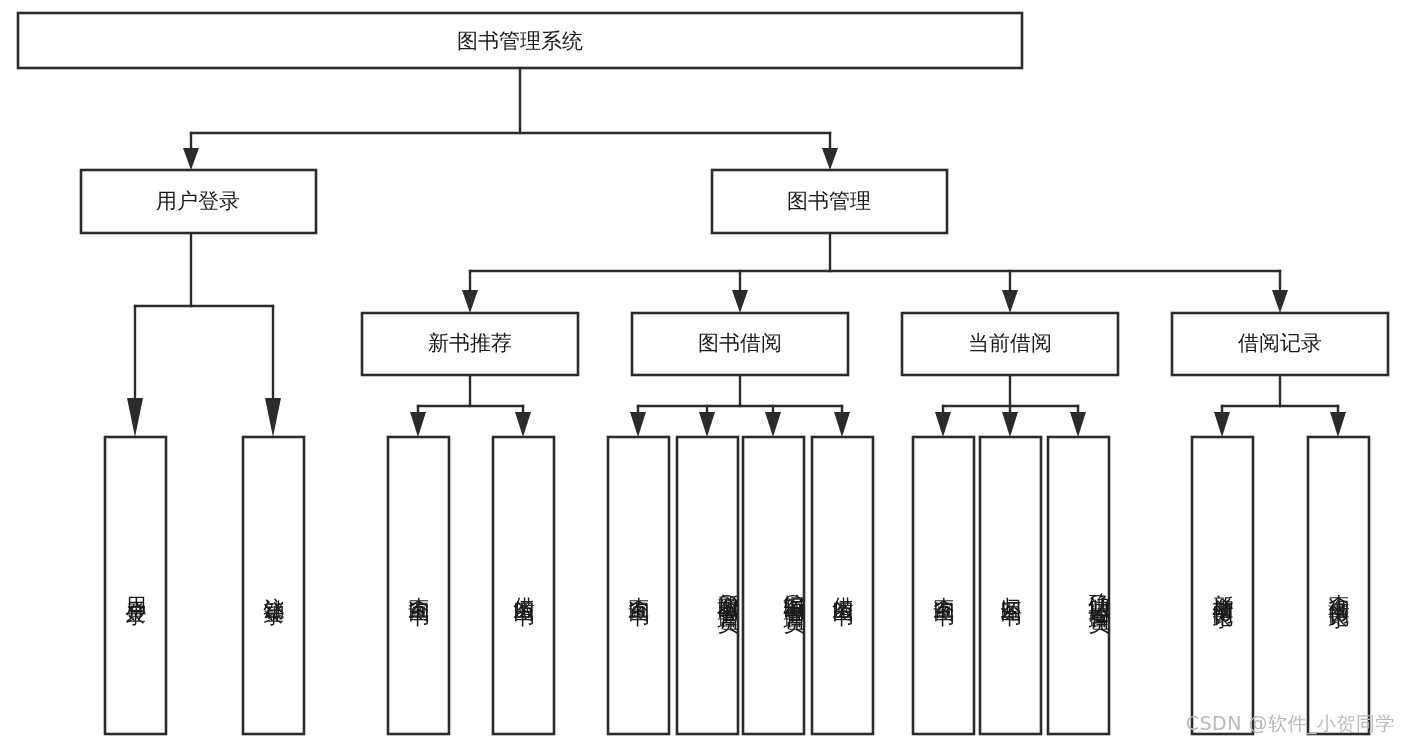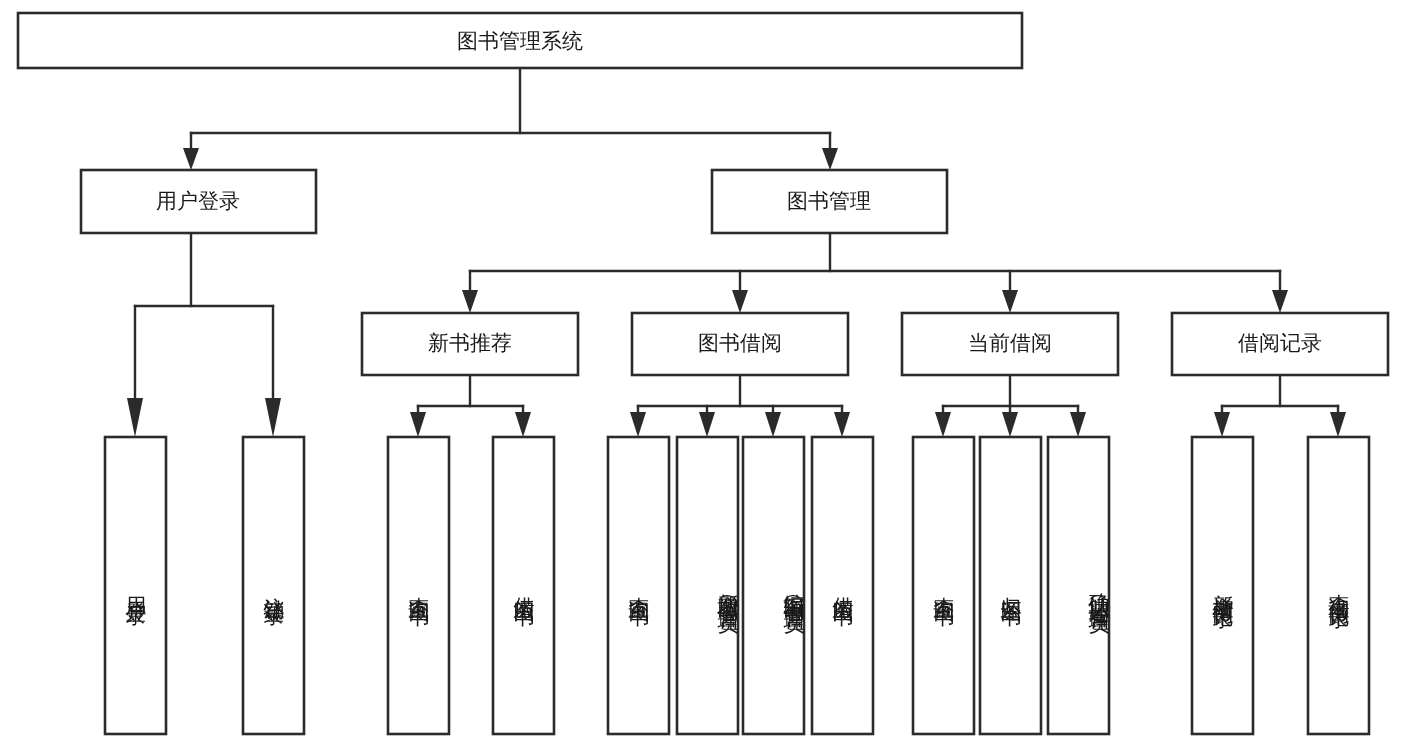--- a/index.html
+++ b/index.html
@@ -242,13 +242,14 @@
   <div class="vlabel" style="left:743px; top:437px; width:61px; height:297px; display:flex; align-items:flex-start; justify-content:center; padding-top:8px; box-sizing:border-box;">编辑图书（管理员）</div>
   <div class="vlabel" style="left:812px; top:437px; width:61px; height:297px; display:flex; align-items:center; justify-content:center;">借阅图书</div>
 
   <div class="vlabel" style="left:913px; top:437px; width:61px; height:297px; display:flex; align-items:center; justify-content:center;">查询图书</div>
   <div class="vlabel" style="left:980px; top:437px; width:61px; height:297px; display:flex; align-items:center; justify-content:center;">归还图书</div>
   <div class="vlabel" style="left:1048px; top:437px; width:61px; height:297px; display:flex; align-items:flex-start; justify-content:center; padding-top:8px; box-sizing:border-box;">确认归还（管理员）</div>
 
   <div class="vlabel" style="left:1192px; top:437px; width:61px; height:297px; display:flex; align-items:center; justify-content:center;">新增借阅记录</div>
   <div class="vlabel" style="left:1308px; top:437px; width:61px; height:297px; display:flex; align-items:center; justify-content:center;">查询借阅记录</div>
 
+  <div class="watermark">CSDN @软件_小贺同学</div>
 </div>
 
 </body></html>

